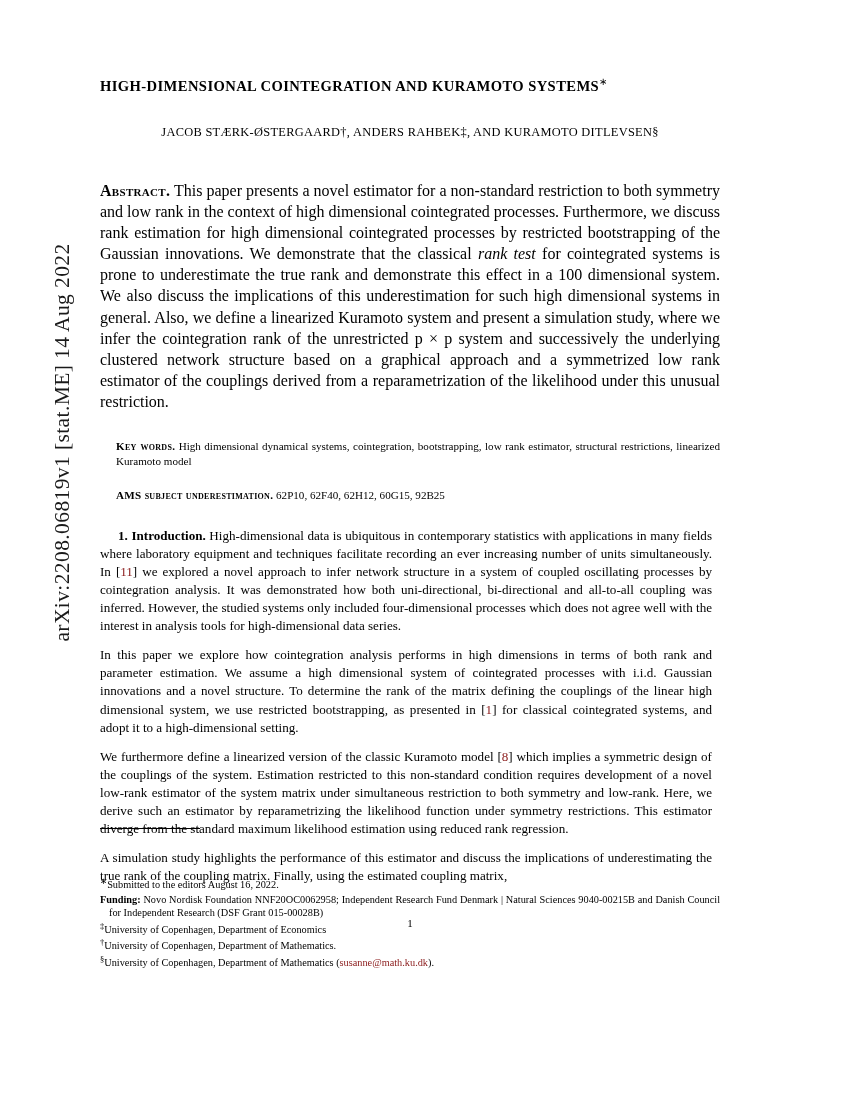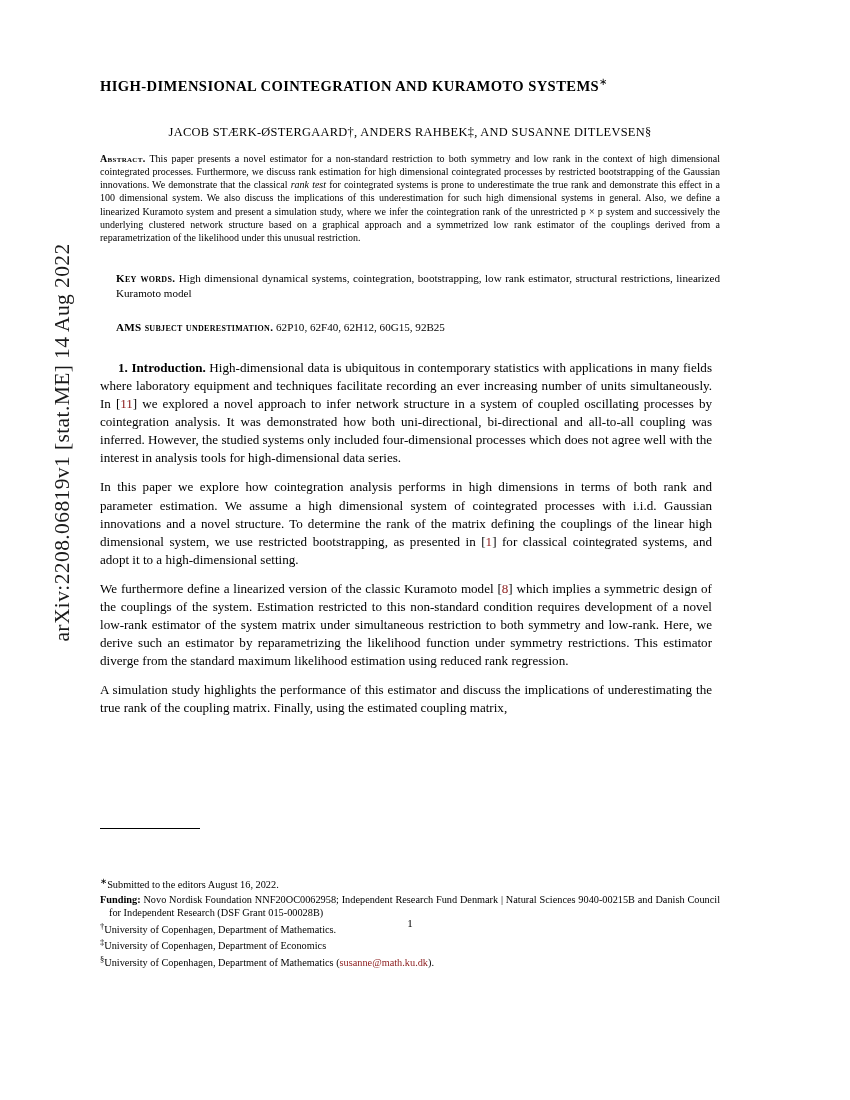--- a/index.html
+++ b/index.html
@@ -49,22 +49,22 @@
   .title sup { font-weight: normal; font-size: 10px; }
 
   .authors {
     margin-top: 30px;
     text-align: center;
     font-size: 12.4px;
     letter-spacing: 0.3px;
   }
 
   .abstract {
-    margin-top: 12px;
-    font-size: 10px;
+    margin-top: 40px;
+    font-size: 16px;
     line-height: 1.32;
     text-align: justify;
     text-justify: inter-word;
   }
   .lead {
     font-variant: small-caps;
     font-weight: bold;
     letter-spacing: 0.3px;
   }
   .ital { font-style: italic; }
@@ -136,21 +136,21 @@
 <body>
 
 <div class="arxiv-stamp">arXiv:2208.06819v1  [stat.ME]  14 Aug 2022</div>
 
 <div class="page">
 
   <div class="title">
     <span>HIGH-DIMENSIONAL COINTEGRATION AND KURAMOTO SYSTEMS</span><sup>∗</sup>
   </div>
 
-  <div class="authors">JACOB STÆRK-ØSTERGAARD†, ANDERS RAHBEK‡, AND SUSANNE DITLEVSEN§</div>
+  <div class="authors">JACOB STÆRK-ØSTERGAARD†, ANDERS RAHBEK‡, AND KURAMOTO DITLEVSEN§</div>
 
   <div class="abstract">
     <span class="lead">Abstract.</span>
     <span>This paper presents a novel estimator for a non-standard restriction to both symmetry and low rank in the context of high dimensional cointegrated processes. Furthermore, we discuss rank estimation for high dimensional cointegrated processes by restricted bootstrapping of the Gaussian innovations. We demonstrate that the classical </span><span class="ital">rank test</span><span> for cointegrated systems is prone to underestimate the true rank and demonstrate this effect in a 100 dimensional system. We also discuss the implications of this underestimation for such high dimensional systems in general. Also, we define a linearized Kuramoto system and present a simulation study, where we infer the cointegration rank of the unrestricted p × p system and successively the underlying clustered network structure based on a graphical approach and a symmetrized low rank estimator of the couplings derived from a reparametrization of the likelihood under this unusual restriction.</span>
   </div>
 
   <div class="keywords">
     <span class="lead">Key words.</span>
     <span>High dimensional dynamical systems, cointegration, bootstrapping, low rank estimator, structural restrictions, linearized Kuramoto model</span>
   </div>
@@ -179,25 +179,25 @@
 
   <div class="footnotes">
     <p>
       <span class="fn-mark">∗</span><span>Submitted to the editors August 16, 2022.</span>
     </p>
     <p class="fn-ind">
       <span class="bold-lead">Funding:</span>
       <span>Novo Nordisk Foundation NNF20OC0062958; Independent Research Fund Denmark | Natural Sciences 9040-00215B and Danish Council for Independent Research (DSF Grant 015-00028B)</span>
     </p>
     <p>
+      <span class="fn-mark">‡</span><span>University of Copenhagen, Department of Economics</span>
+    </p>
+    <p>
       <span class="fn-mark">†</span><span>University of Copenhagen, Department of Mathematics.</span>
     </p>
     <p>
-      <span class="fn-mark">‡</span><span>University of Copenhagen, Department of Economics</span>
-    </p>
-    <p>
       <span class="fn-mark">§</span><span>University of Copenhagen, Department of Mathematics (</span><span class="link">susanne@math.ku.dk</span><span>).</span>
     </p>
   </div>
 
   <div class="pageno">1</div>
 
 </div>
 
 </body></html>

